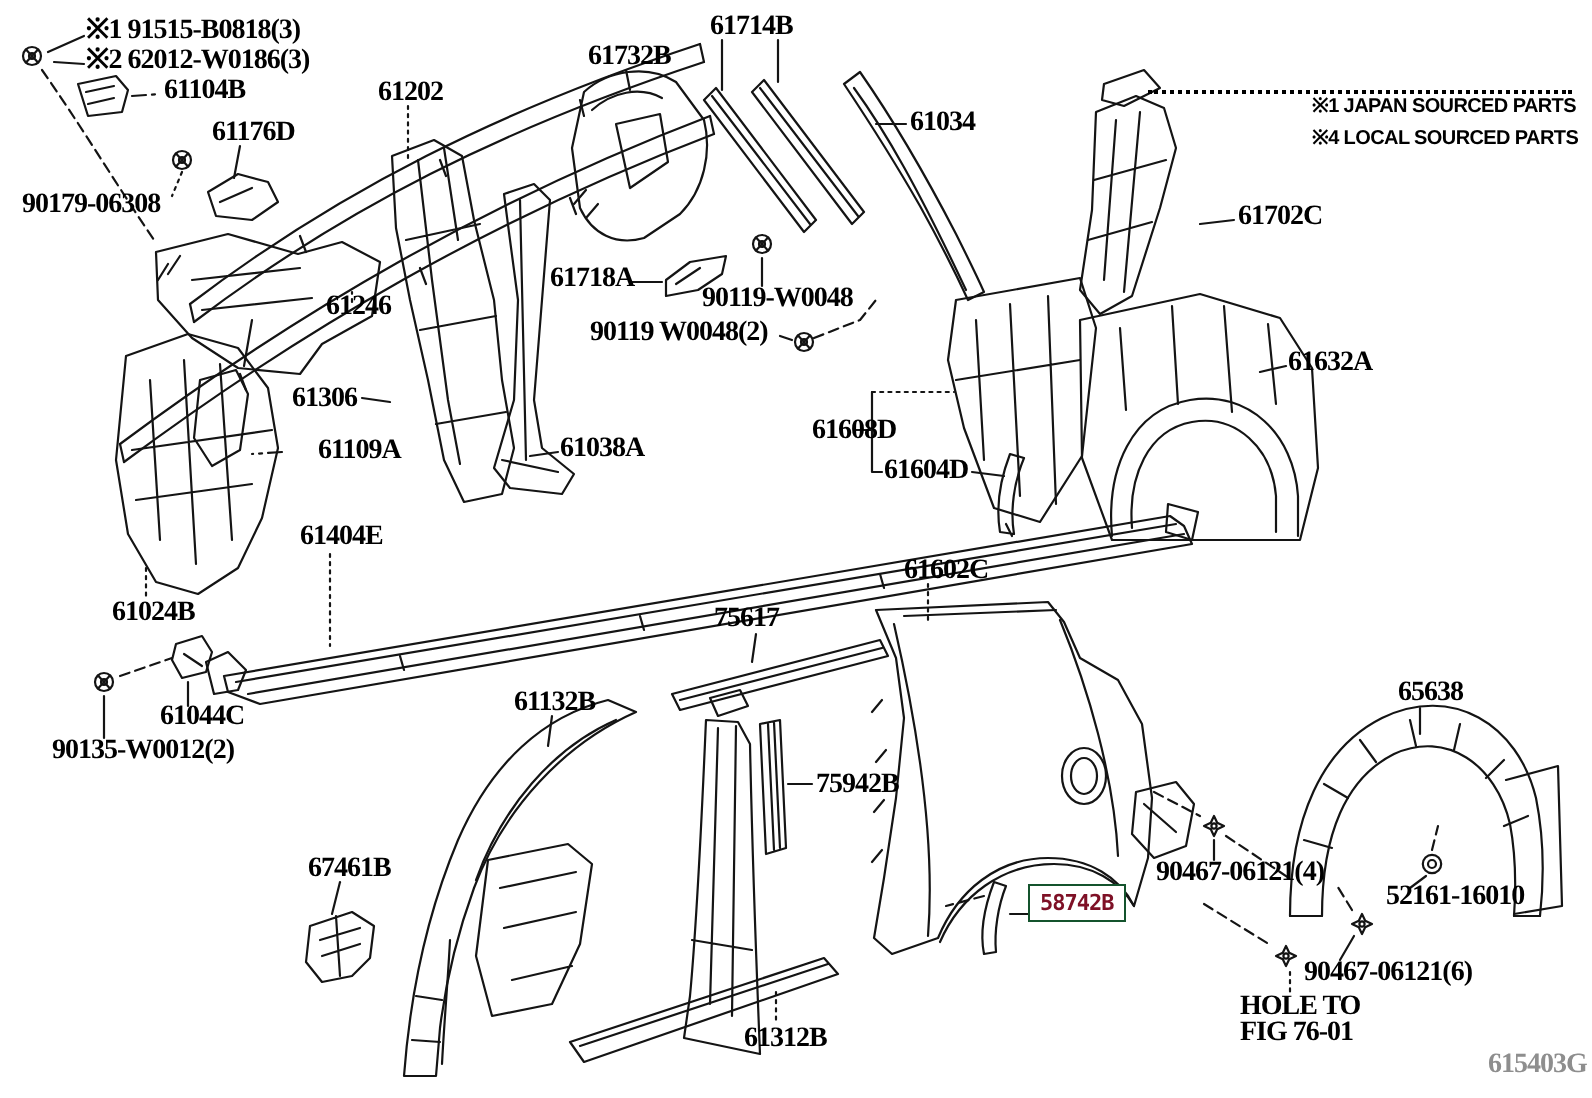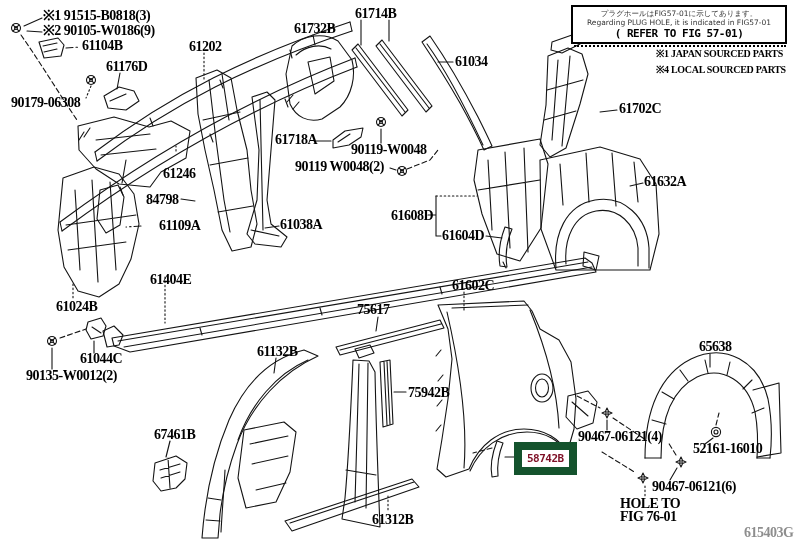--- a/index.html
+++ b/index.html
@@ -15,22 +15,22 @@
        letter-spacing:-0.5px;color:#000;white-space:nowrap;
        font-family:Liberation Serif, serif}
   .grey{color:#8e8e8e}
   .note-box{position:absolute;left:571px;top:5px;width:212px;height:35px;border:2px solid #000;
        background:#fff;display:flex;flex-direction:column;align-items:center;justify-content:center;gap:1px}
   .nb-jp,.nb-en{font-family:"DejaVu Sans",sans-serif;font-size:7.5px;line-height:8px;color:#333;white-space:nowrap}
   .nb-ref{font-family:"DejaVu Sans Mono",monospace;font-weight:bold;font-size:11px;line-height:12px;
        letter-spacing:-0.5px;color:#000;white-space:nowrap}
   .nb-shadow{position:absolute;left:574px;top:45px;width:212px;height:0;border-top:2px dotted #000}
   .legend-line{position:absolute;font-weight:bold;font-size:10px;line-height:11px;letter-spacing:-0.3px;
-       color:#000;white-space:nowrap;font-family:Liberation Serif, serif}
-  .hl-box{position:absolute;left:514px;top:442px;border:8px solid #14532d;background:#fff;color:#7e1026;
+       color:#000;white-space:nowrap;font-family:Liberation Sans, sans-serif}
+  .hl-box{position:absolute;left:514px;top:442px;border:1px solid #14532d;background:#fff;color:#7e1026;
        font-family:"DejaVu Sans Mono",monospace;font-weight:bold;font-size:11px;line-height:11px;
        letter-spacing:-0.5px;padding:3px 5px;white-space:nowrap}
 </style>
 </head>
 <body>
 
 <div id="stage">
 
 <svg width="796" height="549" viewBox="0 0 796 549">
   <defs>
@@ -240,58 +240,53 @@
     <path class="dash" d="M716,425 L719,413"></path>
     <use href="#clip" x="681" y="462"></use>
     <path d="M677,468 L670,480"></path>
     <path class="dash" d="M676,455 L668,442"></path>
     <use href="#clip" x="643" y="478"></use>
     <path class="dot" d="M645,486 L645,497"></path>
     <path class="dash" d="M602,452 L636,473"></path>
   </g>
 </svg>
 
-<div class="note-box">
-  <div class="nb-jp">プラグホールはFIG57-01に示してあります。</div>
-  <div class="nb-en">Regarding PLUG HOLE, it is indicated in FIG57-01</div>
-  <div class="nb-ref">( REFER TO FIG 57-01)</div>
-</div>
 <div class="nb-shadow"></div>
 
 <div class="legend-line" style="left:656px;top:48px">※1 JAPAN SOURCED PARTS</div>
 <div class="legend-line" style="left:656px;top:64px">※4 LOCAL SOURCED PARTS</div>
 
 <div class="lbl" style="left:43px;top:10px">※1 91515-B0818(3)</div>
-<div class="lbl" style="left:43px;top:25px">※2 90105-W0186(9)</div>
+<div class="lbl" style="left:43px;top:25px">※2 62012-W0186(3)</div>
 
 <div class="lbl" style="left:82px;top:40px">61104B</div>
 <div class="lbl" style="left:11px;top:97px">90179-06308</div>
 <div class="lbl" style="left:106px;top:61px">61176D</div>
 <div class="lbl" style="left:189px;top:41px">61202</div>
-<div class="lbl" style="left:163px;top:168px">61246</div>
-<div class="lbl" style="left:146px;top:194px">84798</div>
+<div class="lbl" style="left:163px;top:148px">61246</div>
+<div class="lbl" style="left:146px;top:194px">61306</div>
 <div class="lbl" style="left:159px;top:220px">61109A</div>
 <div class="lbl" style="left:280px;top:219px">61038A</div>
-<div class="lbl" style="left:150px;top:274px">61404E</div>
+<div class="lbl" style="left:150px;top:263px">61404E</div>
 <div class="lbl" style="left:56px;top:301px">61024B</div>
 <div class="lbl" style="left:80px;top:353px">61044C</div>
 <div class="lbl" style="left:26px;top:370px">90135-W0012(2)</div>
 <div class="lbl" style="left:154px;top:429px">67461B</div>
 <div class="lbl" style="left:257px;top:346px">61132B</div>
 <div class="lbl" style="left:357px;top:304px">75617</div>
 <div class="lbl" style="left:408px;top:387px">75942B</div>
 <div class="lbl" style="left:372px;top:514px">61312B</div>
 <div class="lbl" style="left:294px;top:23px">61732B</div>
 <div class="lbl" style="left:355px;top:8px">61714B</div>
 <div class="lbl" style="left:455px;top:56px">61034</div>
 <div class="lbl" style="left:275px;top:134px">61718A</div>
 <div class="lbl" style="left:351px;top:144px">90119-W0048</div>
 <div class="lbl" style="left:295px;top:161px">90119 W0048(2)</div>
 <div class="lbl" style="left:452px;top:280px">61602C</div>
-<div class="lbl" style="left:391px;top:210px">61608D</div>
+<div class="lbl" style="left:406px;top:210px">61608D</div>
 <div class="lbl" style="left:442px;top:230px">61604D</div>
 <div class="lbl" style="left:619px;top:103px">61702C</div>
 <div class="lbl" style="left:644px;top:176px">61632A</div>
 <div class="lbl" style="left:699px;top:341px">65638</div>
 <div class="lbl" style="left:578px;top:431px">90467-06121(4)</div>
 <div class="lbl" style="left:693px;top:443px">52161-16010</div>
 <div class="lbl" style="left:652px;top:481px">90467-06121(6)</div>
 
 <div class="hl-box">
   <span>58742B</span>

